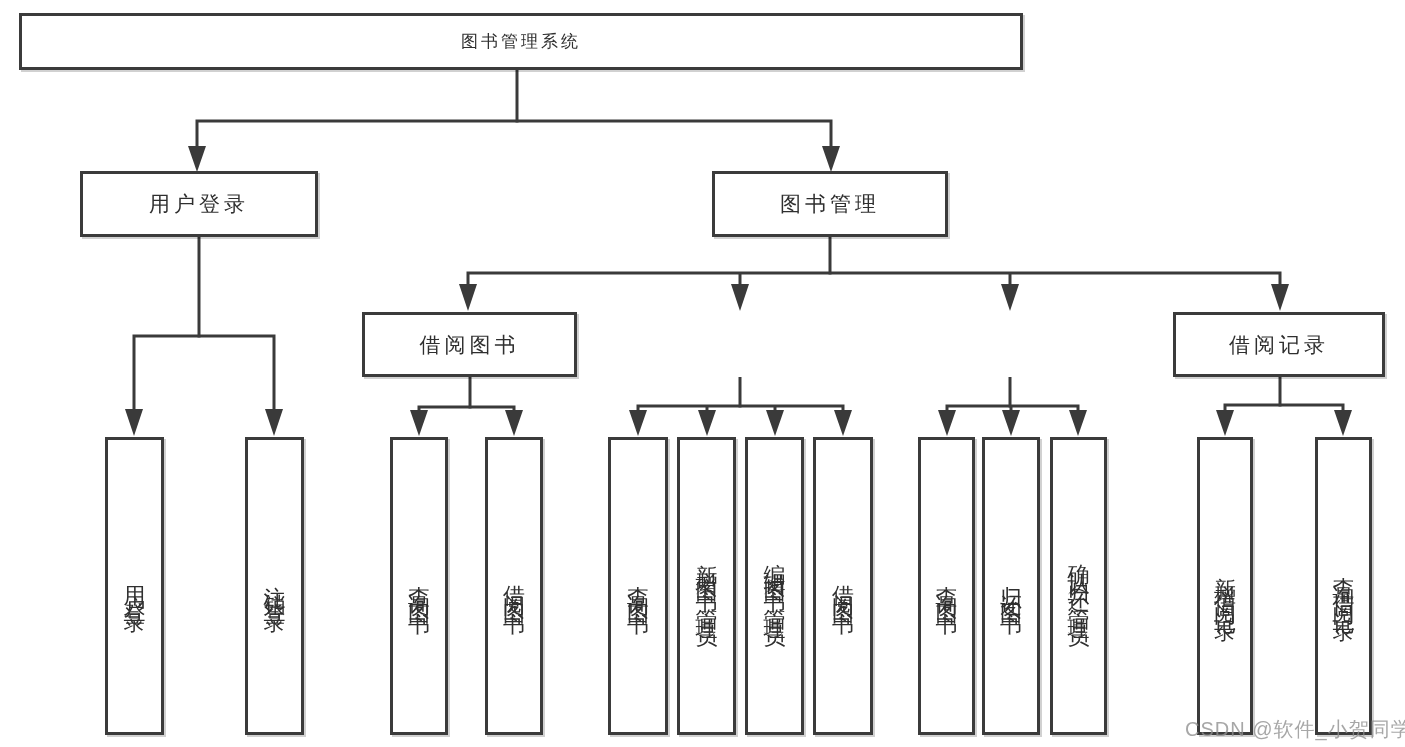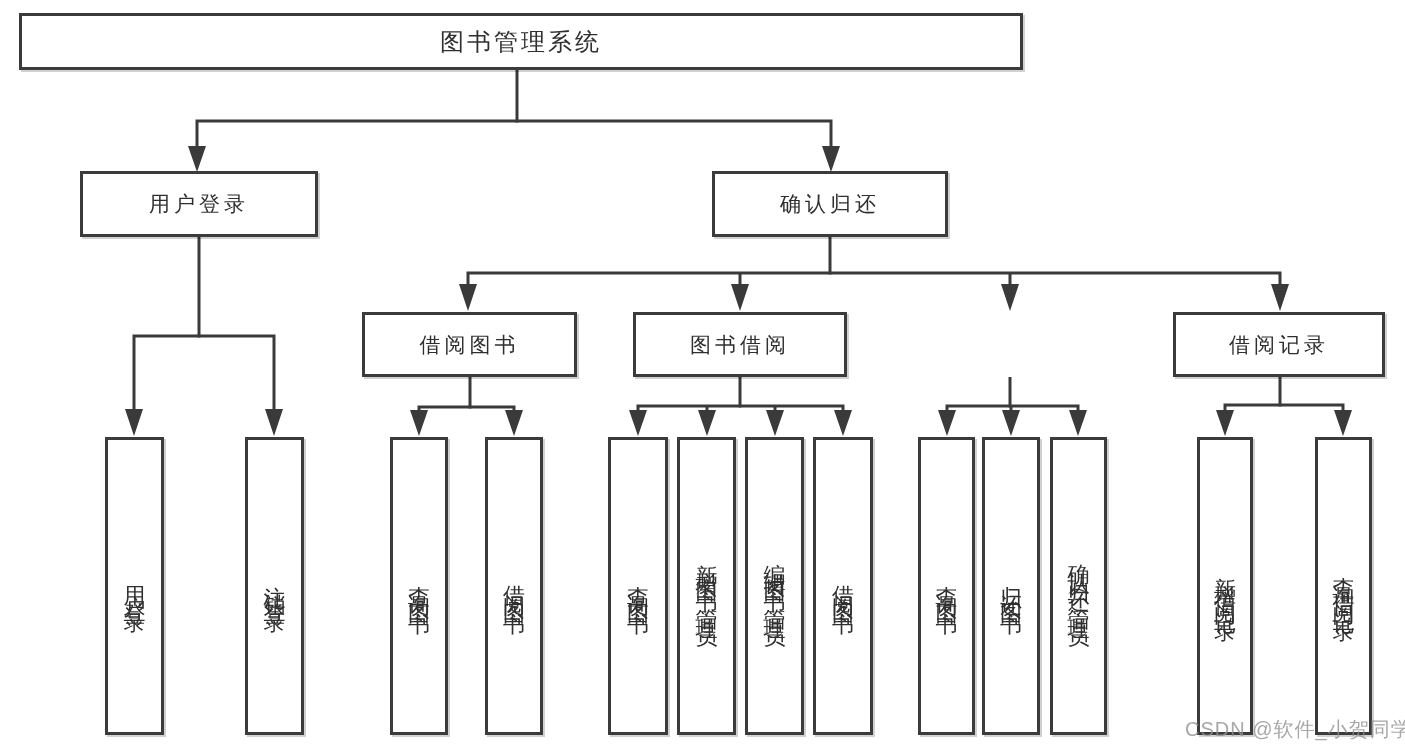--- a/index.html
+++ b/index.html
@@ -17,21 +17,21 @@
     position:absolute;
     background:#ffffff;
     border:3px solid #3b3b3b;
     box-sizing:border-box;
     display:flex;align-items:center;justify-content:center;
     color:#2f2f2f;
     z-index:2;
     box-shadow:2px 2px 0 rgba(0,0,0,0.18);
   }
   .h{font-size:21px;letter-spacing:4px;white-space:nowrap;}
-  .root{font-size:24px;letter-spacing:3px;}
+  .root{font-size:17px;letter-spacing:3px;}
   .v{
     top:437px;height:298px;
     writing-mode:vertical-rl;
     font-size:22px;letter-spacing:9px;
     line-height:1;
     padding:6px 0;
   }
   .watermark{
     position:absolute;left:1185px;top:716px;
     z-index:5;
@@ -104,24 +104,23 @@
       <line x1="1280" y1="377" x2="1280" y2="406.5"></line>
       <polyline points="1225,415 1225,405 1343,405 1343,415"></polyline>
       <polygon points="1216,410 1234,410 1225,436"></polygon>
       <polygon points="1334,410 1352,410 1343,436"></polygon>
     </g>
   </svg>
 
   <div class="box h root" style="left:19px;top:13px;width:1004px;height:57px">图书管理系统</div>
 
   <div class="box h" style="left:80px;top:171px;width:238px;height:66px">用户登录</div>
-  <div class="box h" style="left:712px;top:171px;width:236px;height:66px">确认归还</div>
+  <div class="box h" style="left:712px;top:171px;width:236px;height:66px">图书管理</div>
 
   <div class="box h" style="left:362px;top:312px;width:215px;height:65px">借阅图书</div>
-  <div class="box h" style="left:633px;top:312px;width:214px;height:65px">图书借阅</div>
   <div class="box h" style="left:1173px;top:312px;width:212px;height:65px">借阅记录</div>
 
   <div class="box v" style="left:105px;width:59px">用户登录</div>
   <div class="box v" style="left:245px;width:59px">注销登录</div>
 
   <div class="box v" style="left:390px;width:58px">查询图书</div>
   <div class="box v" style="left:485px;width:58px">借阅图书</div>
 
   <div class="box v" style="left:608px;width:60px">查询图书</div>
   <div class="box v" style="left:677px;width:59px">新增图书（管理员）</div>

